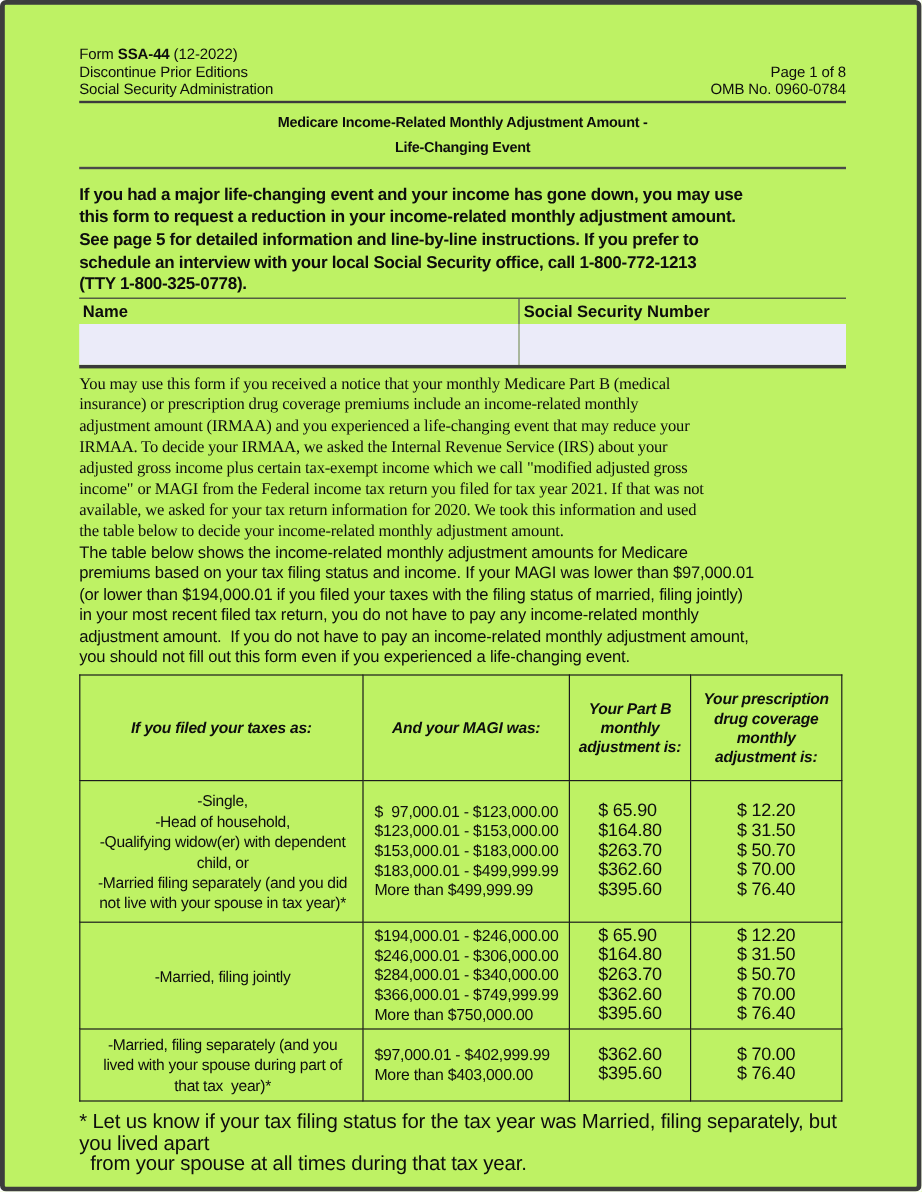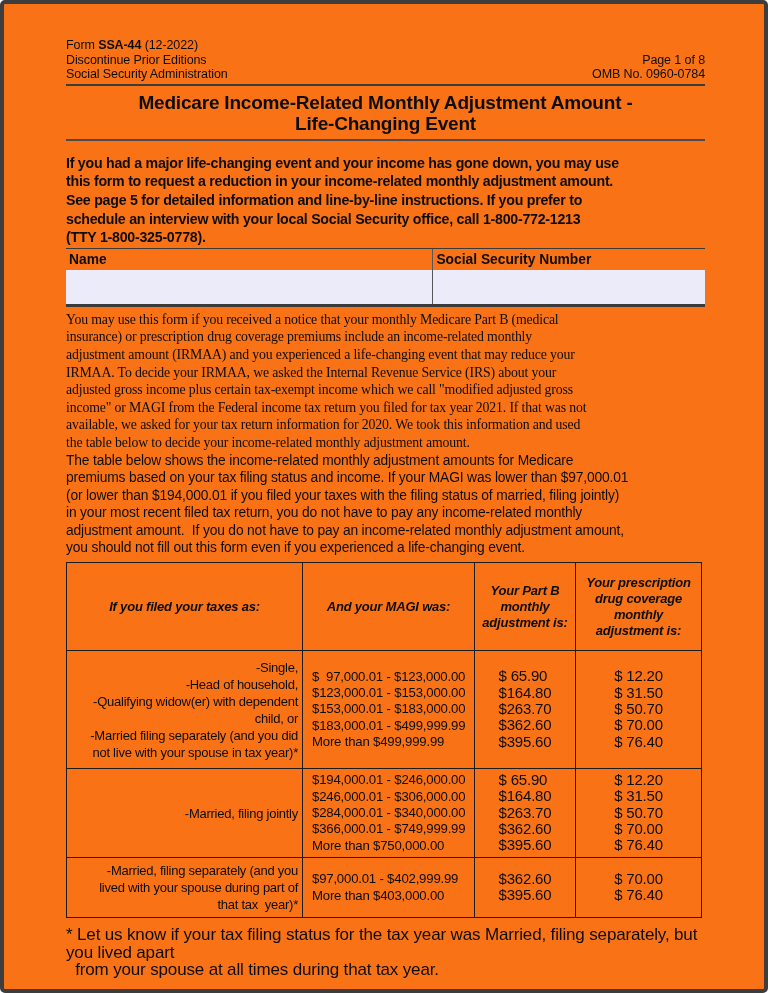--- a/index.html
+++ b/index.html
@@ -7,21 +7,21 @@
   body {
     font-family: "Liberation Sans", sans-serif;
     color: #0d0d0d;
     -webkit-font-smoothing: antialiased;
   }
   .page {
     width: 768px;
     height: 993px;
     border: 4px solid #3d3d3d;
     border-radius: 5px;
-    background: #f97316;
+    background: #bef264;
     overflow: hidden;
     position: relative;
   }
   .content {
     position: absolute;
     left: 62px;
     top: 34px;
     width: 639px;
   }
 
@@ -37,21 +37,21 @@
   .header-right { text-align: right; }
   .rule-header {
     border: none;
     border-top: 2px solid #3c3c3c;
     margin-top: 2px;
   }
 
   
   .title {
     text-align: center;
-    font-size: 19px;
+    font-size: 12px;
     font-weight: bold;
     line-height: 21.5px;
     margin-top: 6px;
     letter-spacing: -0.2px;
   }
   .rule-title {
     border: none;
     border-top: 2px solid #4a4a4a;
     margin-top: 4px;
   }
@@ -121,21 +121,21 @@
     text-align: center;
     line-height: 16px;
     letter-spacing: -0.2px;
     padding: 4px 3px;
     height: 88px;
   }
   td.cell-filing {
     font-size: 13px;
     line-height: 17px;
     letter-spacing: -0.25px;
-    text-align: right;
+    text-align: center;
     padding: 4px 4px 4px 6px;
     white-space: pre-wrap;
   }
   td.cell-magi {
     font-size: 13.2px;
     line-height: 16.3px;
     letter-spacing: -0.2px;
     text-align: left;
     padding: 3px 2px 3px 9px;
     white-space: pre;

